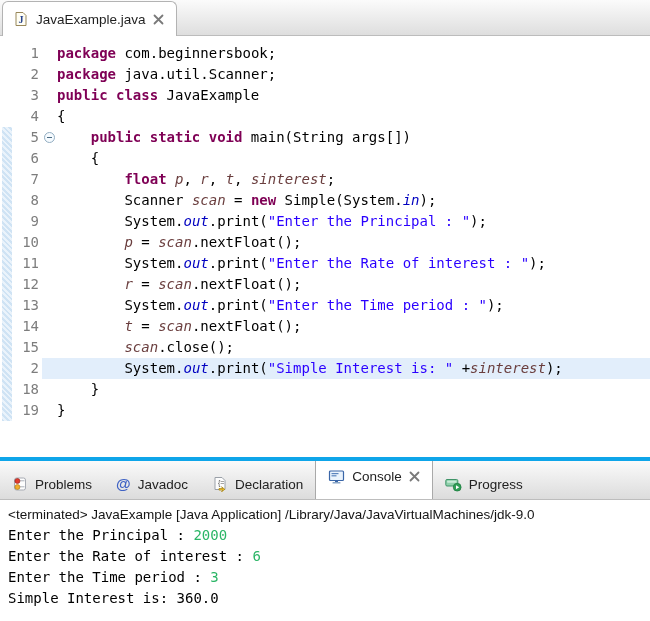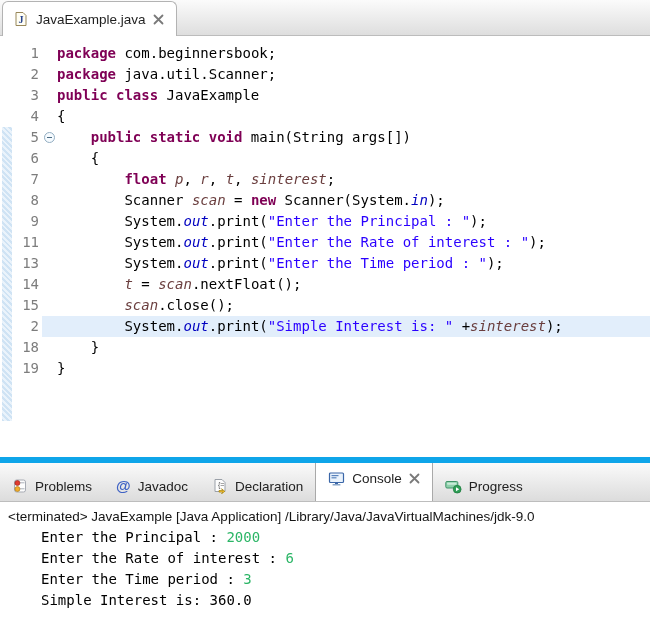--- a/index.html
+++ b/index.html
@@ -28,33 +28,33 @@
   .fold-marker::after{content:"";position:absolute;left:2px;top:4px;width:5px;height:1px;background:#4a6b82;}
   .line-text{flex:1;white-space:pre;color:#000;}
   .code-line.hl .line-text,.code-line.hl .fold-col{background:#e2eefb;}
   .s-kw{color:#7f0055;font-weight:bold;}
   .s-st{color:#2a00ff;}
   .s-fd{color:#0000c0;font-style:italic;}
   .s-vr{color:#6a3e3e;font-style:italic;}
   .s-pl{color:inherit;}
 
   
-  .bottom-panel{flex:1;display:flex;flex-direction:column;border-top:6px solid #0ea5e9;}
+  .bottom-panel{flex:1;display:flex;flex-direction:column;border-top:4px solid #0ea5e9;}
   .panel-tabbar{height:39px;box-sizing:border-box;background:linear-gradient(#fafafa,#dcdcdc);
     border-bottom:1px solid #bdbdbd;display:flex;align-items:flex-end;white-space:nowrap;overflow:hidden;flex:0 0 auto;}
   .ptab{height:30px;display:flex;align-items:center;gap:7px;padding:0 12px;font-size:13.5px;color:#222;flex:0 0 auto;}
   .ptab.active{height:48px;margin-bottom:-1px;box-sizing:border-box;background:#fff;border:1px solid #a9a9a9;
     border-bottom:none;border-radius:6px 6px 0 0;z-index:2;text-align:center;}
   .ptab svg{display:block;}
   .at-glyph{color:#3f62c4;font-weight:bold;font-size:15px;line-height:16px;}
 
   .console{flex:1;background:#fff;padding:5px 16px 0 8px;overflow:hidden;}
   .console-header{font-family:"Liberation Sans",sans-serif;font-size:13.5px;line-height:20px;color:#151515;
     white-space:nowrap;overflow:hidden;}
-  .c-line{font-family:"DejaVu Sans Mono",monospace;font-size:14px;line-height:21px;color:#000;white-space:pre;margin-left:33px;}
+  .c-line{font-family:"DejaVu Sans Mono",monospace;font-size:14px;line-height:21px;color:#000;white-space:pre;}
   .s-in{color:#2bb566;}
 </style>
 </head>
 <body>
 
 <div class="window">
 
   <div class="editor-tabbar">
     <div class="etab">
       <span class="file-icon">
@@ -108,31 +108,41 @@
           <div class="line-text"><span class="s-pl">    </span><span class="s-pl">{</span></div>
         </div>
         <div class="code-line">
           <div class="gutter-num">7</div>
           <div class="fold-col"></div>
           <div class="line-text"><span class="s-pl">        </span><span class="s-kw">float</span><span class="s-pl"> </span><span class="s-vr">p</span><span class="s-pl">, </span><span class="s-vr">r</span><span class="s-pl">, </span><span class="s-vr">t</span><span class="s-pl">, </span><span class="s-vr">sinterest</span><span class="s-pl">;</span></div>
         </div>
         <div class="code-line">
           <div class="gutter-num">8</div>
           <div class="fold-col"></div>
-          <div class="line-text"><span class="s-pl">        </span><span class="s-pl">Scanner </span><span class="s-vr">scan</span><span class="s-pl"> = </span><span class="s-kw">new</span><span class="s-pl"> Scanner(System.</span><span class="s-fd">in</span><span class="s-pl">);</span></div>
+          <div class="line-text"><span class="s-pl">        </span><span class="s-pl">Scanner </span><span class="s-vr">scan</span><span class="s-pl"> = </span><span class="s-kw">new</span><span class="s-pl"> Simple(System.</span><span class="s-fd">in</span><span class="s-pl">);</span></div>
         </div>
         <div class="code-line">
           <div class="gutter-num">9</div>
           <div class="fold-col"></div>
           <div class="line-text"><span class="s-pl">        </span><span class="s-pl">System.</span><span class="s-fd">out</span><span class="s-pl">.print(</span><span class="s-st">"Enter the Principal : "</span><span class="s-pl">);</span></div>
         </div>
         <div class="code-line">
+          <div class="gutter-num">10</div>
+          <div class="fold-col"></div>
+          <div class="line-text"><span class="s-pl">        </span><span class="s-vr">p</span><span class="s-pl"> = </span><span class="s-vr">scan</span><span class="s-pl">.nextFloat();</span></div>
+        </div>
+        <div class="code-line">
           <div class="gutter-num">11</div>
           <div class="fold-col"></div>
           <div class="line-text"><span class="s-pl">        </span><span class="s-pl">System.</span><span class="s-fd">out</span><span class="s-pl">.print(</span><span class="s-st">"Enter the Rate of interest : "</span><span class="s-pl">);</span></div>
+        </div>
+        <div class="code-line">
+          <div class="gutter-num">12</div>
+          <div class="fold-col"></div>
+          <div class="line-text"><span class="s-pl">        </span><span class="s-vr">r</span><span class="s-pl"> = </span><span class="s-vr">scan</span><span class="s-pl">.nextFloat();</span></div>
         </div>
         <div class="code-line">
           <div class="gutter-num">13</div>
           <div class="fold-col"></div>
           <div class="line-text"><span class="s-pl">        </span><span class="s-pl">System.</span><span class="s-fd">out</span><span class="s-pl">.print(</span><span class="s-st">"Enter the Time period : "</span><span class="s-pl">);</span></div>
         </div>
         <div class="code-line">
           <div class="gutter-num">14</div>
           <div class="fold-col"></div>
           <div class="line-text"><span class="s-pl">        </span><span class="s-vr">t</span><span class="s-pl"> = </span><span class="s-vr">scan</span><span class="s-pl">.nextFloat();</span></div>

